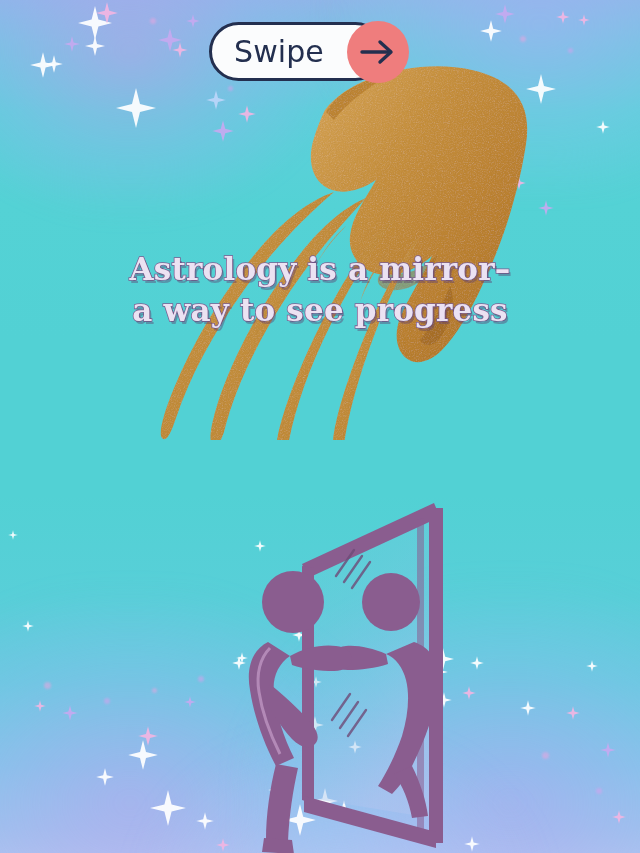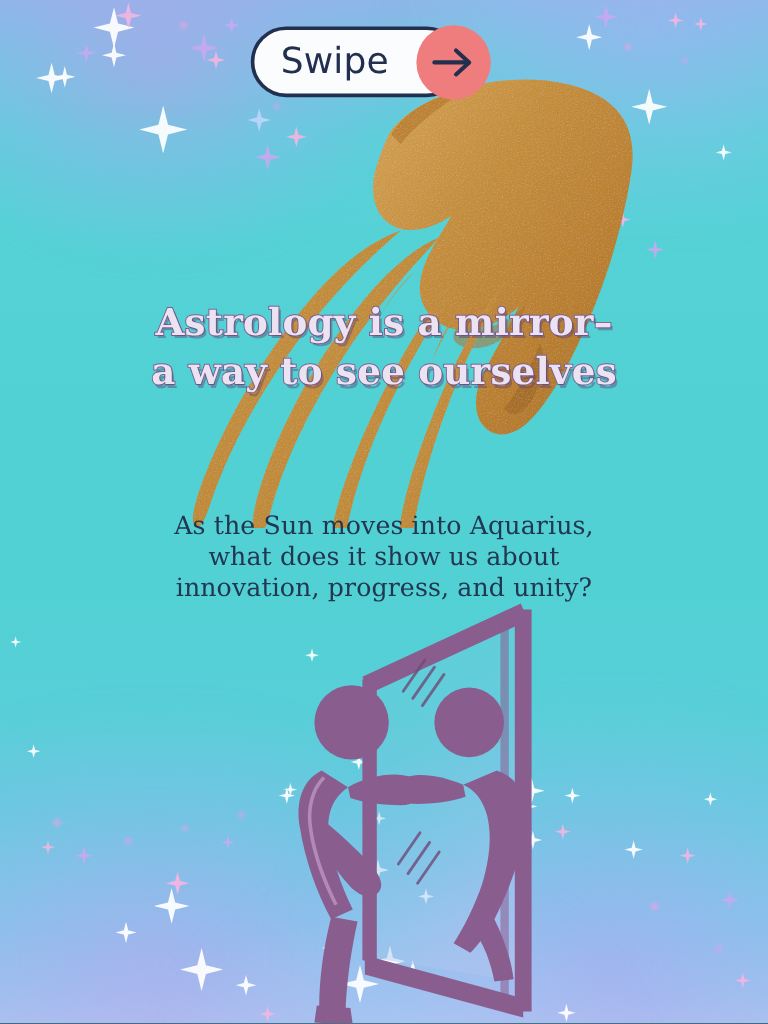--- a/index.html
+++ b/index.html
@@ -327,28 +327,23 @@
                C222 414 218 418 214 412 C211 406 214 388 220 366
                C234 318 254 270 276 232 C286 214 294 202 300 196 Z"></path>
 
       <path d="M226 186 C212 200 200 216 192 232 C202 212 214 196 226 186 Z" opacity="0.8"></path>
       <path d="M268 212 C256 228 246 246 240 262 C246 242 256 224 268 212 Z" opacity="0.8"></path>
     </g>
   </svg>
 
   <div class="headline">
     <span class="hl">Astrology is a mirror–</span>
-    <span class="hl">a way to see ourselves</span>
+    <span class="hl">a way to see progress</span>
   </div>
 
-  <div class="subtitle">
-    <span class="sl">As the Sun moves into Aquarius,</span>
-    <span class="sl">what does it show us about</span>
-    <span class="sl">innovation, progress, and unity?</span>
-  </div>
 
   <svg class="mirror-scene" viewBox="0 0 230 360" aria-hidden="true">
     <defs>
       <linearGradient id="mirGlass" x1="0" y1="0" x2="0.4" y2="1">
         <stop offset="0%" stop-color="#63cfd6" stop-opacity="0.25"></stop>
         <stop offset="55%" stop-color="#86c6e6" stop-opacity="0.35"></stop>
         <stop offset="100%" stop-color="#b4c5ef" stop-opacity="0.45"></stop>
       </linearGradient>
     </defs>
 

